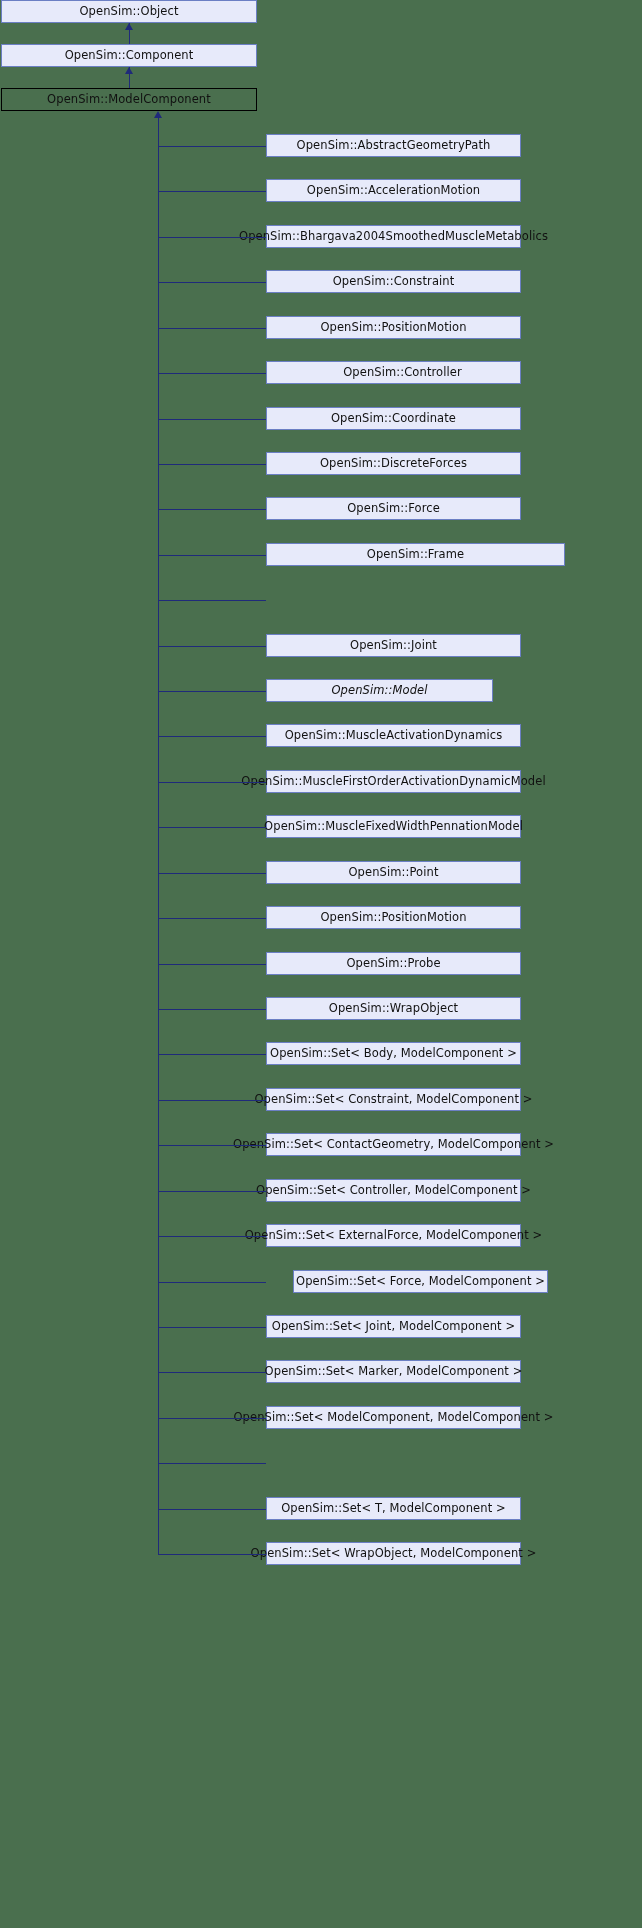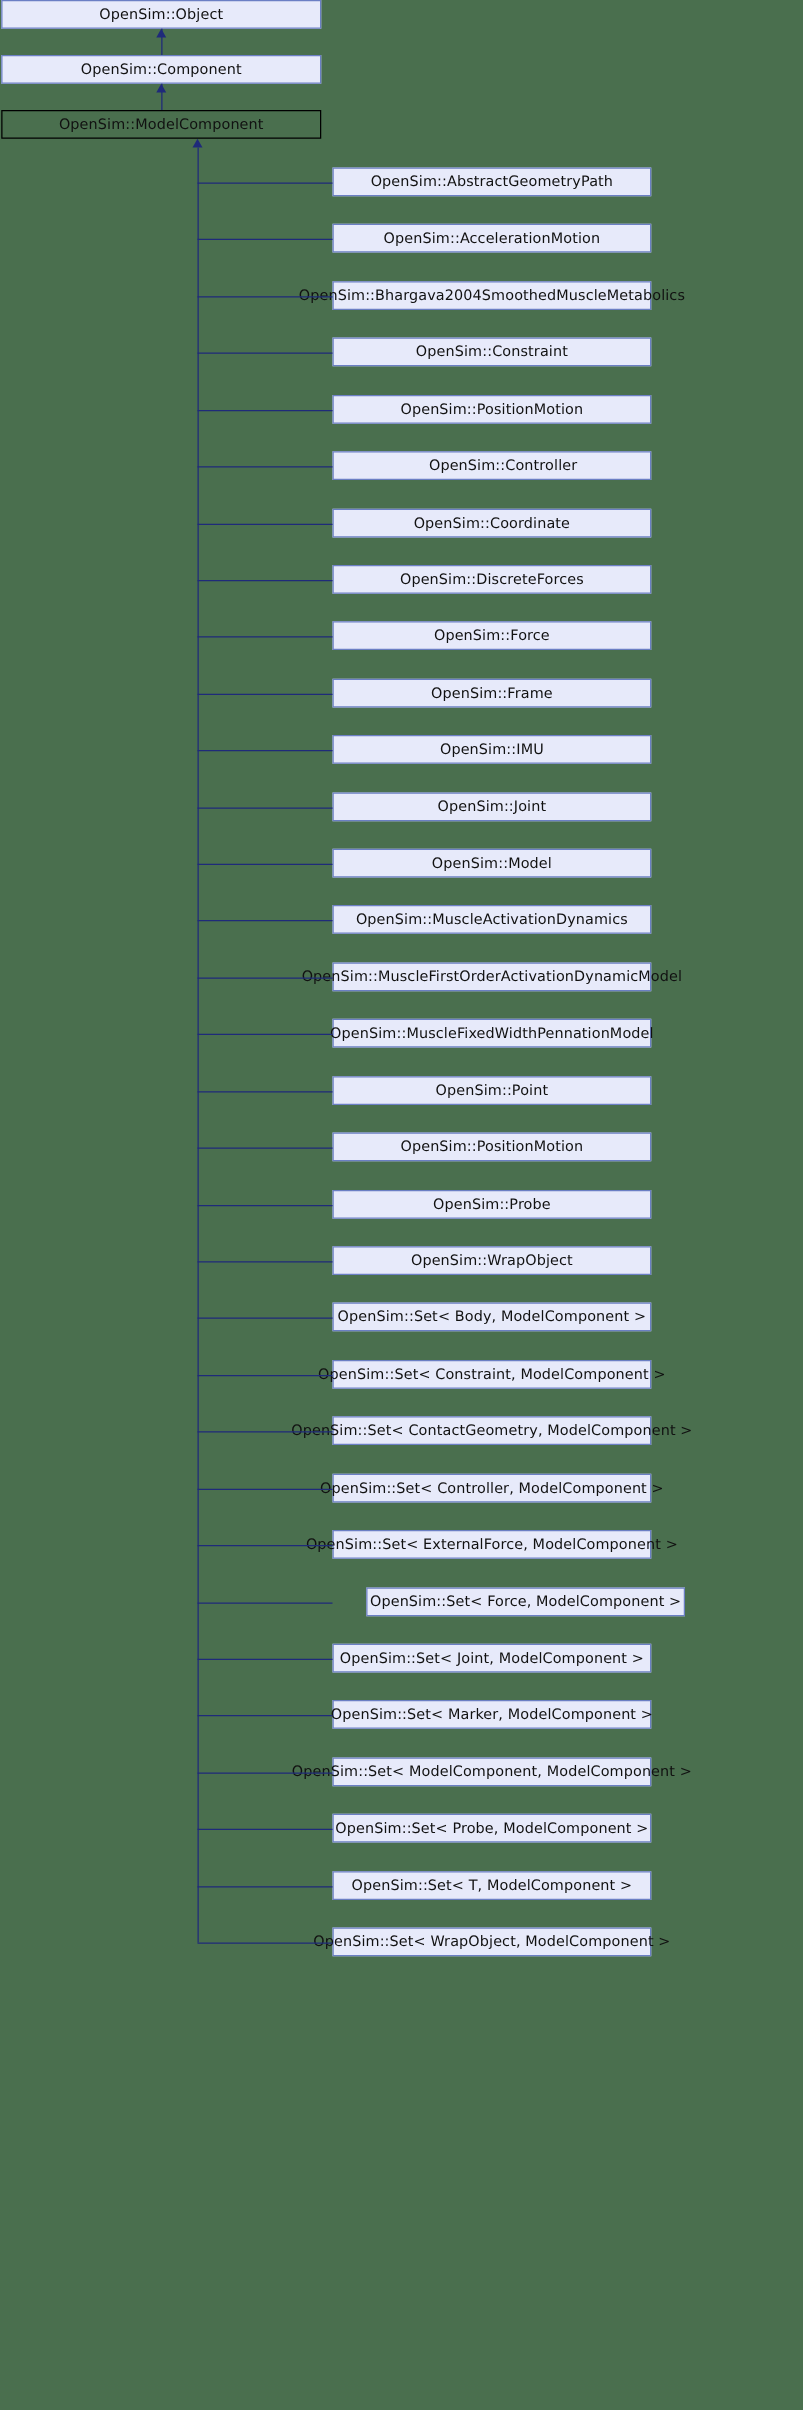--- a/index.html
+++ b/index.html
@@ -98,33 +98,30 @@
     </div>
     <div class="hline" style="left: 158px; top: 419px; width: 108px;"></div>
     <div class="node" style="left: 266px; width: 255px; top: 452px;">
       <span>OpenSim::DiscreteForces</span>
     </div>
     <div class="hline" style="left: 158px; top: 464px; width: 108px;"></div>
     <div class="node" style="left: 266px; width: 255px; top: 497px;">
       <span>OpenSim::Force</span>
     </div>
     <div class="hline" style="left: 158px; top: 509px; width: 108px;"></div>
-    <div class="node" style="left: 266px; width: 255px; top: 543px;">
+    <div class="node" style="left: 266px; width: 299px; top: 543px;">
       <span>OpenSim::Frame</span>
     </div>
     <div class="hline" style="left: 158px; top: 555px; width: 108px;"></div>
-    <div class="node" style="left: 266px; width: 255px; top: 588px;">
-      <span>OpenSim::IMU</span>
-    </div>
     <div class="hline" style="left: 158px; top: 600px; width: 108px;"></div>
     <div class="node" style="left: 266px; width: 255px; top: 634px;">
       <span>OpenSim::Joint</span>
     </div>
     <div class="hline" style="left: 158px; top: 646px; width: 108px;"></div>
-    <div class="node" style="left: 266px; width: 255px; top: 679px;">
+    <div class="node" style="left: 266px; width: 227px; top: 679px; font-style: italic;">
       <span>OpenSim::Model</span>
     </div>
     <div class="hline" style="left: 158px; top: 691px; width: 108px;"></div>
     <div class="node" style="left: 266px; width: 255px; top: 724px;">
       <span>OpenSim::MuscleActivationDynamics</span>
     </div>
     <div class="hline" style="left: 158px; top: 736px; width: 108px;"></div>
     <div class="node" style="left: 266px; width: 255px; top: 770px;">
       <span>OpenSim::MuscleFirstOrderActivationDynamicModel</span>
     </div>
@@ -178,23 +175,20 @@
     </div>
     <div class="hline" style="left: 158px; top: 1327px; width: 108px;"></div>
     <div class="node" style="left: 266px; width: 255px; top: 1360px;">
       <span>OpenSim::Set&lt; Marker, ModelComponent &gt;</span>
     </div>
     <div class="hline" style="left: 158px; top: 1372px; width: 108px;"></div>
     <div class="node" style="left: 266px; width: 255px; top: 1406px;">
       <span>OpenSim::Set&lt; ModelComponent, ModelComponent &gt;</span>
     </div>
     <div class="hline" style="left: 158px; top: 1418px; width: 108px;"></div>
-    <div class="node" style="left: 266px; width: 255px; top: 1451px;">
-      <span>OpenSim::Set&lt; Probe, ModelComponent &gt;</span>
-    </div>
     <div class="hline" style="left: 158px; top: 1463px; width: 108px;"></div>
     <div class="node" style="left: 266px; width: 255px; top: 1497px;">
       <span>OpenSim::Set&lt; T, ModelComponent &gt;</span>
     </div>
     <div class="hline" style="left: 158px; top: 1509px; width: 108px;"></div>
     <div class="node" style="left: 266px; width: 255px; top: 1542px;">
       <span>OpenSim::Set&lt; WrapObject, ModelComponent &gt;</span>
     </div>
     <div class="hline" style="left: 158px; top: 1554px; width: 108px;"></div>
   </div>

